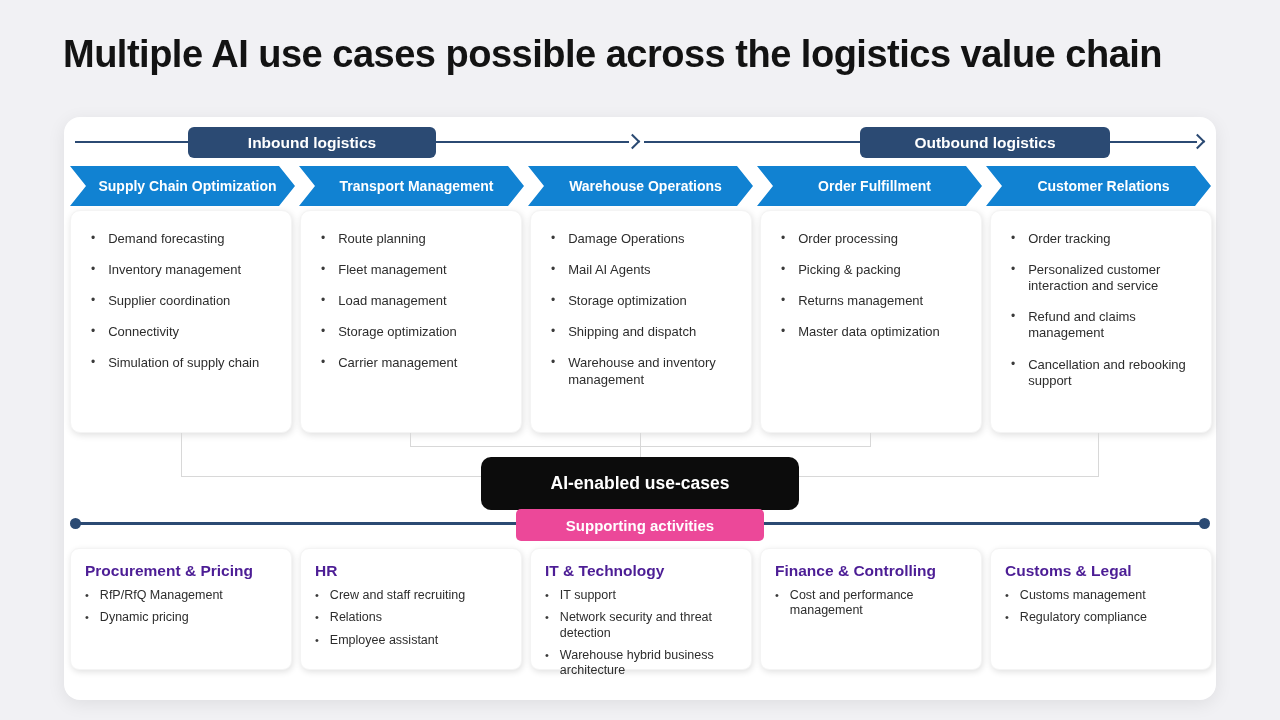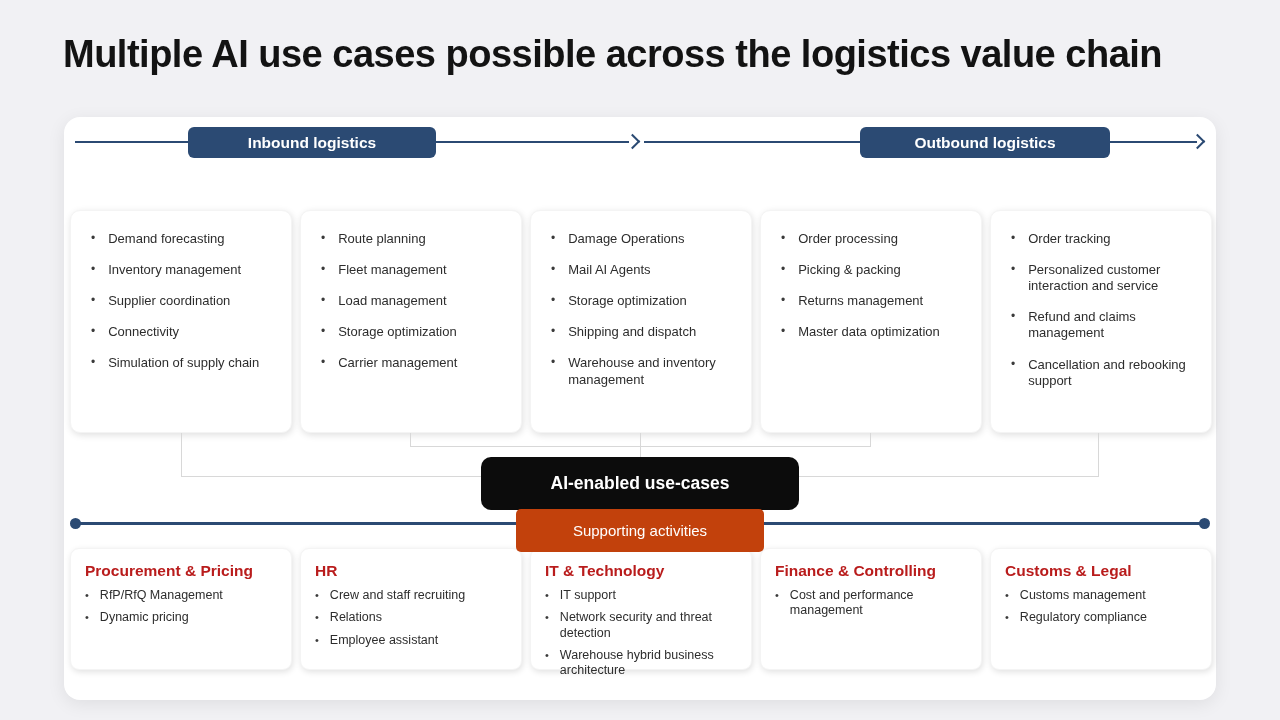--- a/index.html
+++ b/index.html
@@ -72,53 +72,70 @@
     display:flex; align-items:center; justify-content:center;
     font-size:17.5px; font-weight:700;
   }
 
   
   .supline { position:absolute; left:11px; top:405px; width:1130px; height:2.5px; background:#2b4a73; z-index:1; }
   .enddot { position:absolute; width:11px; height:11px; border-radius:50%; background:#2b4a73; top:401px; z-index:1; }
   .enddot.dl { left:6px; }
   .enddot.dr { left:1135px; }
   .supbadge {
-    position:absolute; left:452px; top:392px; width:248px; height:43px;
-    background:#c2410c; border-radius:5px; color:#fff; z-index:3;
+    position:absolute; left:452px; top:392px; width:248px; height:32px;
+    background:#ec4899; border-radius:5px; color:#fff; z-index:3;
     display:flex; align-items:center; justify-content:center;
-    font-size:15px; font-weight:400;
+    font-size:15px; font-weight:700;
   }
 
   
   .scards { position:absolute; left:6px; top:431px; display:flex; gap:8px; }
   .scard {
     width:222px; height:122px; background:#fff; border-radius:9px;
     box-shadow:1px 2px 6px rgba(0,0,0,0.12); border:1px solid #f4f4f4;
     padding:13px 10px 0 14px;
   }
-  .scard h3 { color:#b91c1c; font-size:15.5px; font-weight:700; margin-bottom:8px; }
+  .scard h3 { color:#4c1d95; font-size:15.5px; font-weight:700; margin-bottom:8px; }
   .slist { list-style:none; }
   .slist li { display:flex; gap:11px; margin-bottom:7px; }
   .slist .dot8 { color:#3a3a3a; font-size:11px; line-height:1.3; }
   .slist .btxt { color:#2d2d2d; font-size:12.5px; line-height:1.22; }
 </style>
 </head>
 <body>
 
 <h1 class="slide-title">Multiple AI use cases possible across the logistics value chain</h1>
 
 <div class="panel">
 
   <div class="flowline l"></div>
   <div class="arrowhead a1"></div>
   <div class="flowline r"></div>
   <div class="arrowhead a2"></div>
   <div class="flowbadge inbound">Inbound logistics</div>
   <div class="flowbadge outbound">Outbound logistics</div>
 
+  <div class="chevrons" id="chevron-bar">
+      <div class="chev">
+        <span class="chev-label">Supply Chain Optimization</span>
+      </div>
+      <div class="chev">
+        <span class="chev-label">Transport Management</span>
+      </div>
+      <div class="chev">
+        <span class="chev-label">Warehouse Operations</span>
+      </div>
+      <div class="chev">
+        <span class="chev-label">Order Fulfillment</span>
+      </div>
+      <div class="chev">
+        <span class="chev-label">Customer Relations</span>
+      </div>
+    </div>
 
   <div class="cards" id="cards-row">
       <div class="card">
         <ul class="blist">
           <li>
             <span class="dot8">•</span>
             <span class="btxt">Demand forecasting</span>
           </li>
           <li>
             <span class="dot8">•</span>

